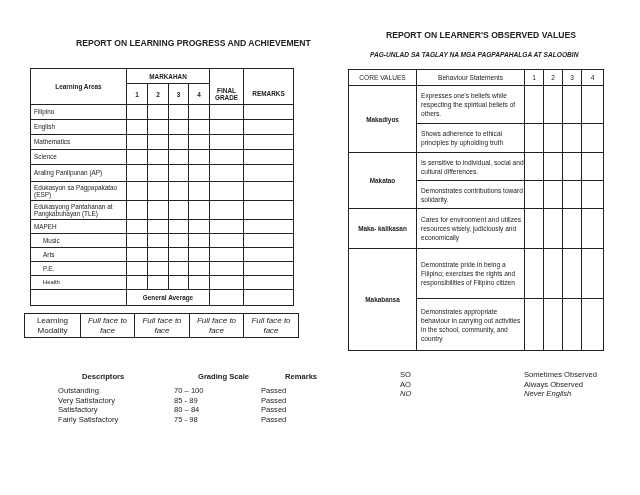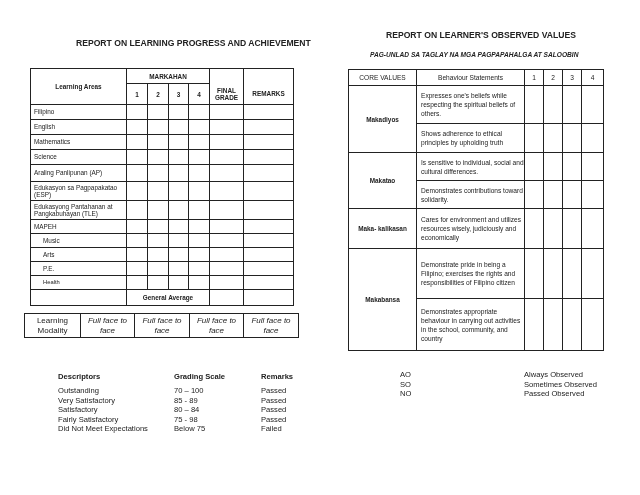--- a/index.html
+++ b/index.html
@@ -183,21 +183,21 @@
     <td>Learning Modality</td>
     <td class="it">Full face to face</td>
     <td class="it">Full face to face</td>
     <td class="it">Full face to face</td>
     <td class="it">Full face to face</td>
   </tr>
 </tbody>
   </table>
 
 <div class="abs legend" style="left:58px;top:372px;width:240px;">
-  <div style="position:relative;height:14px;">
+  <div style="position:relative;height:14px;margin-left:24px;">
     <span class="h abs" style="left:0;">Descriptors</span>
     <span class="h abs" style="left:116px;">Grading Scale</span>
     <span class="h abs" style="left:203px;">Remarks</span>
   </div>
   <div style="position:relative;height:9.6px;">
       <span class="abs" style="left:0">Outstanding</span>
       <span class="abs" style="left:116px">70 – 100</span>
       <span class="abs" style="left:203px">Passed</span>
     </div>
   <div style="position:relative;height:9.6px;">
@@ -207,25 +207,20 @@
     </div>
   <div style="position:relative;height:9.6px;">
       <span class="abs" style="left:0">Satisfactory</span>
       <span class="abs" style="left:116px">80 – 84</span>
       <span class="abs" style="left:203px">Passed</span>
     </div>
   <div style="position:relative;height:9.6px;">
       <span class="abs" style="left:0">Fairly Satisfactory</span>
       <span class="abs" style="left:116px">75 - 98</span>
       <span class="abs" style="left:203px">Passed</span>
-    </div>
-  <div style="position:relative;height:9.6px;">
-      <span class="abs" style="left:0">Did Not Meet Expectations</span>
-      <span class="abs" style="left:116px">Below 75</span>
-      <span class="abs" style="left:203px">Failed</span>
     </div>
 </div>
 
 <div class="abs title" style="left:386px;top:30px;">REPORT ON LEARNER'S OBSERVED VALUES</div>
 <div class="abs subtitle" style="left:370px;top:51px;">PAG-UNLAD SA TAGLAY NA MGA PAGPAPAHALGA AT SALOOBIN</div>
 
 <table class="rt" style="left:348px;top:69px;width:255px;">
   <colgroup>
       <col style="width:68px">
       <col style="width:108px">
@@ -294,24 +289,24 @@
     <td></td>
         <td></td>
         <td></td>
         <td></td>
   </tr>
 </tbody>
   </table>
 
 <div class="abs legend" style="left:400px;top:370px;width:230px;">
   <div style="position:relative;height:9.6px;">
+      <span class="abs" style="left:0">SO</span>
+      <span class="abs" style="left:124px">Sometimes Observed</span>
+    </div>
+  <div style="position:relative;height:9.6px;">
       <span class="abs" style="left:0">AO</span>
       <span class="abs" style="left:124px">Always Observed</span>
     </div>
-  <div style="position:relative;height:9.6px;">
-      <span class="abs" style="left:0">SO</span>
-      <span class="abs" style="left:124px">Sometimes Observed</span>
-    </div>
-  <div style="position:relative;height:9.6px;">
+  <div style="position:relative;height:9.6px;font-style:italic;">
       <span class="abs" style="left:0">NO</span>
-      <span class="abs" style="left:124px">Passed Observed</span>
+      <span class="abs" style="left:124px">Never English</span>
     </div>
 </div>
 
 </body></html>

